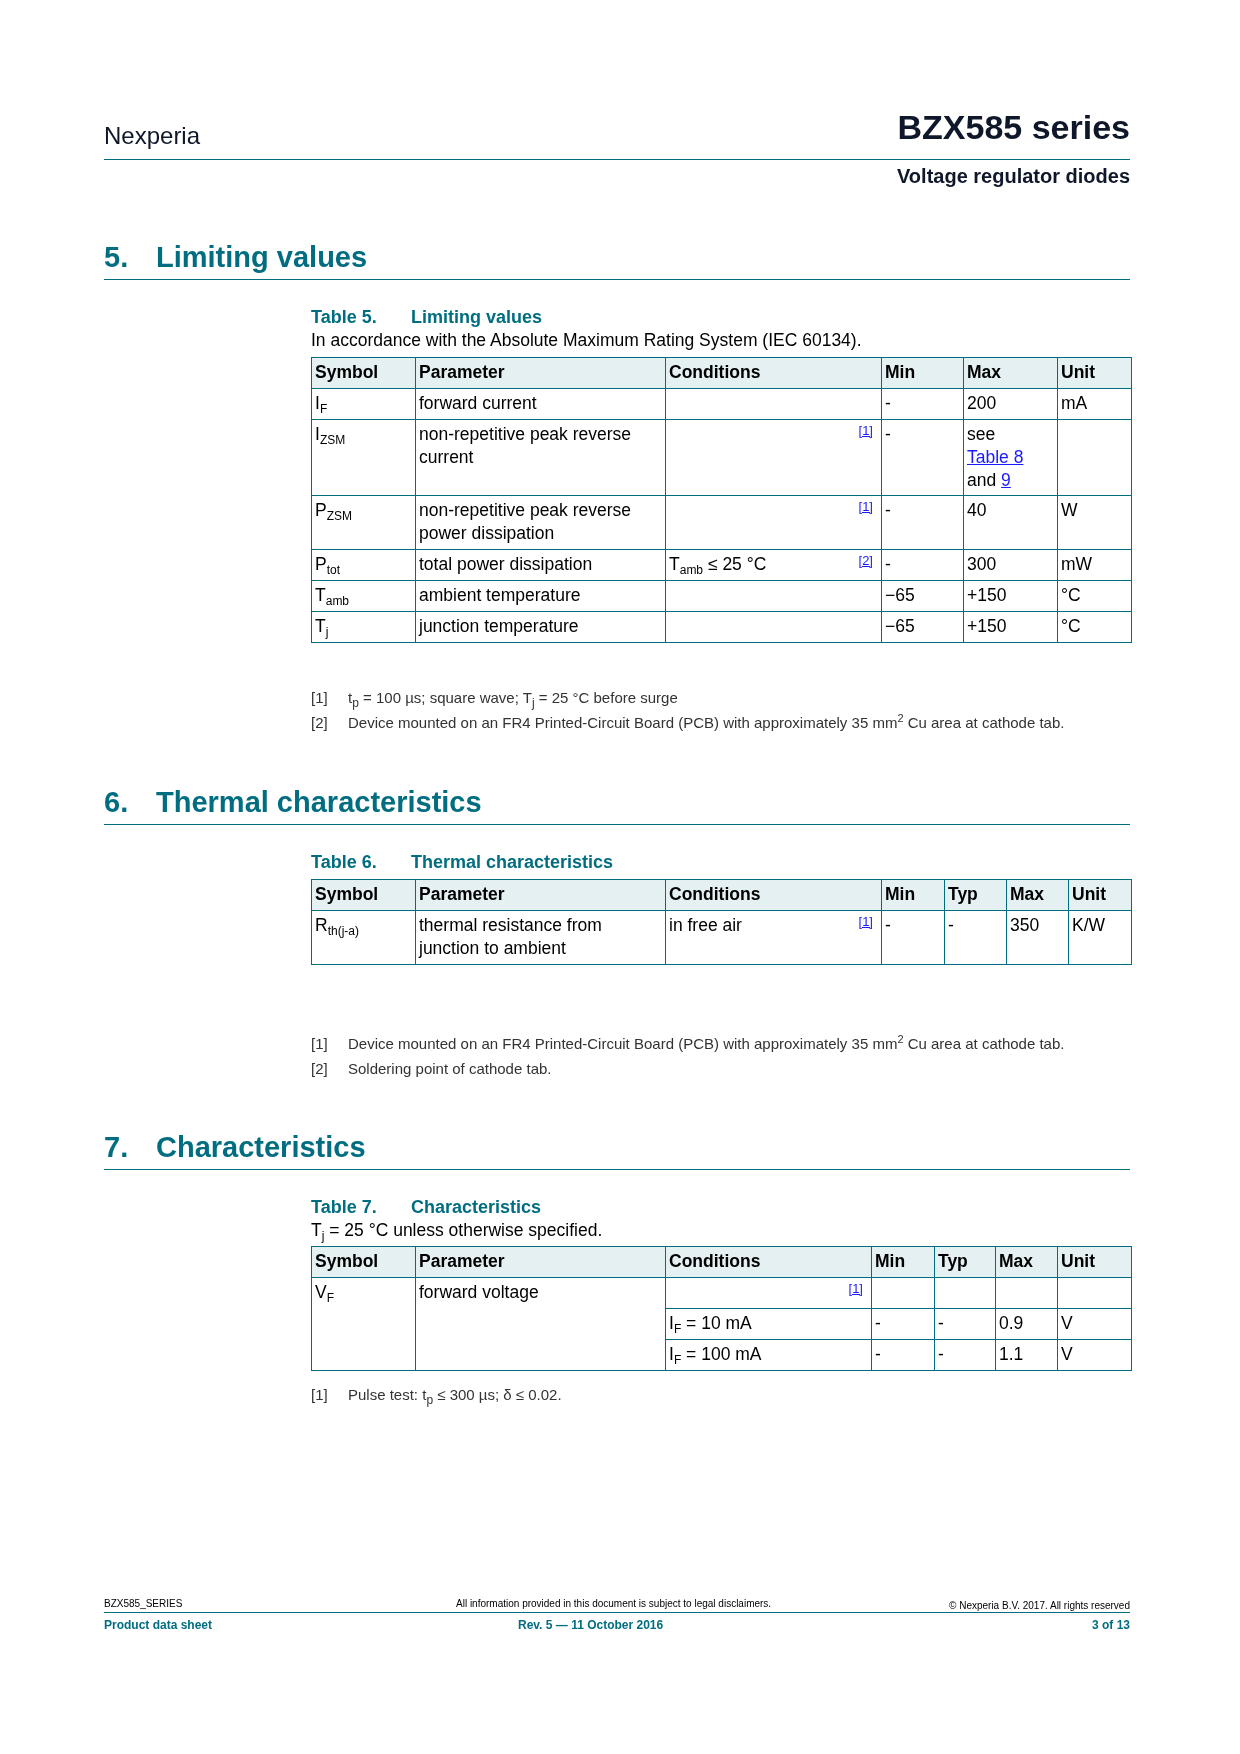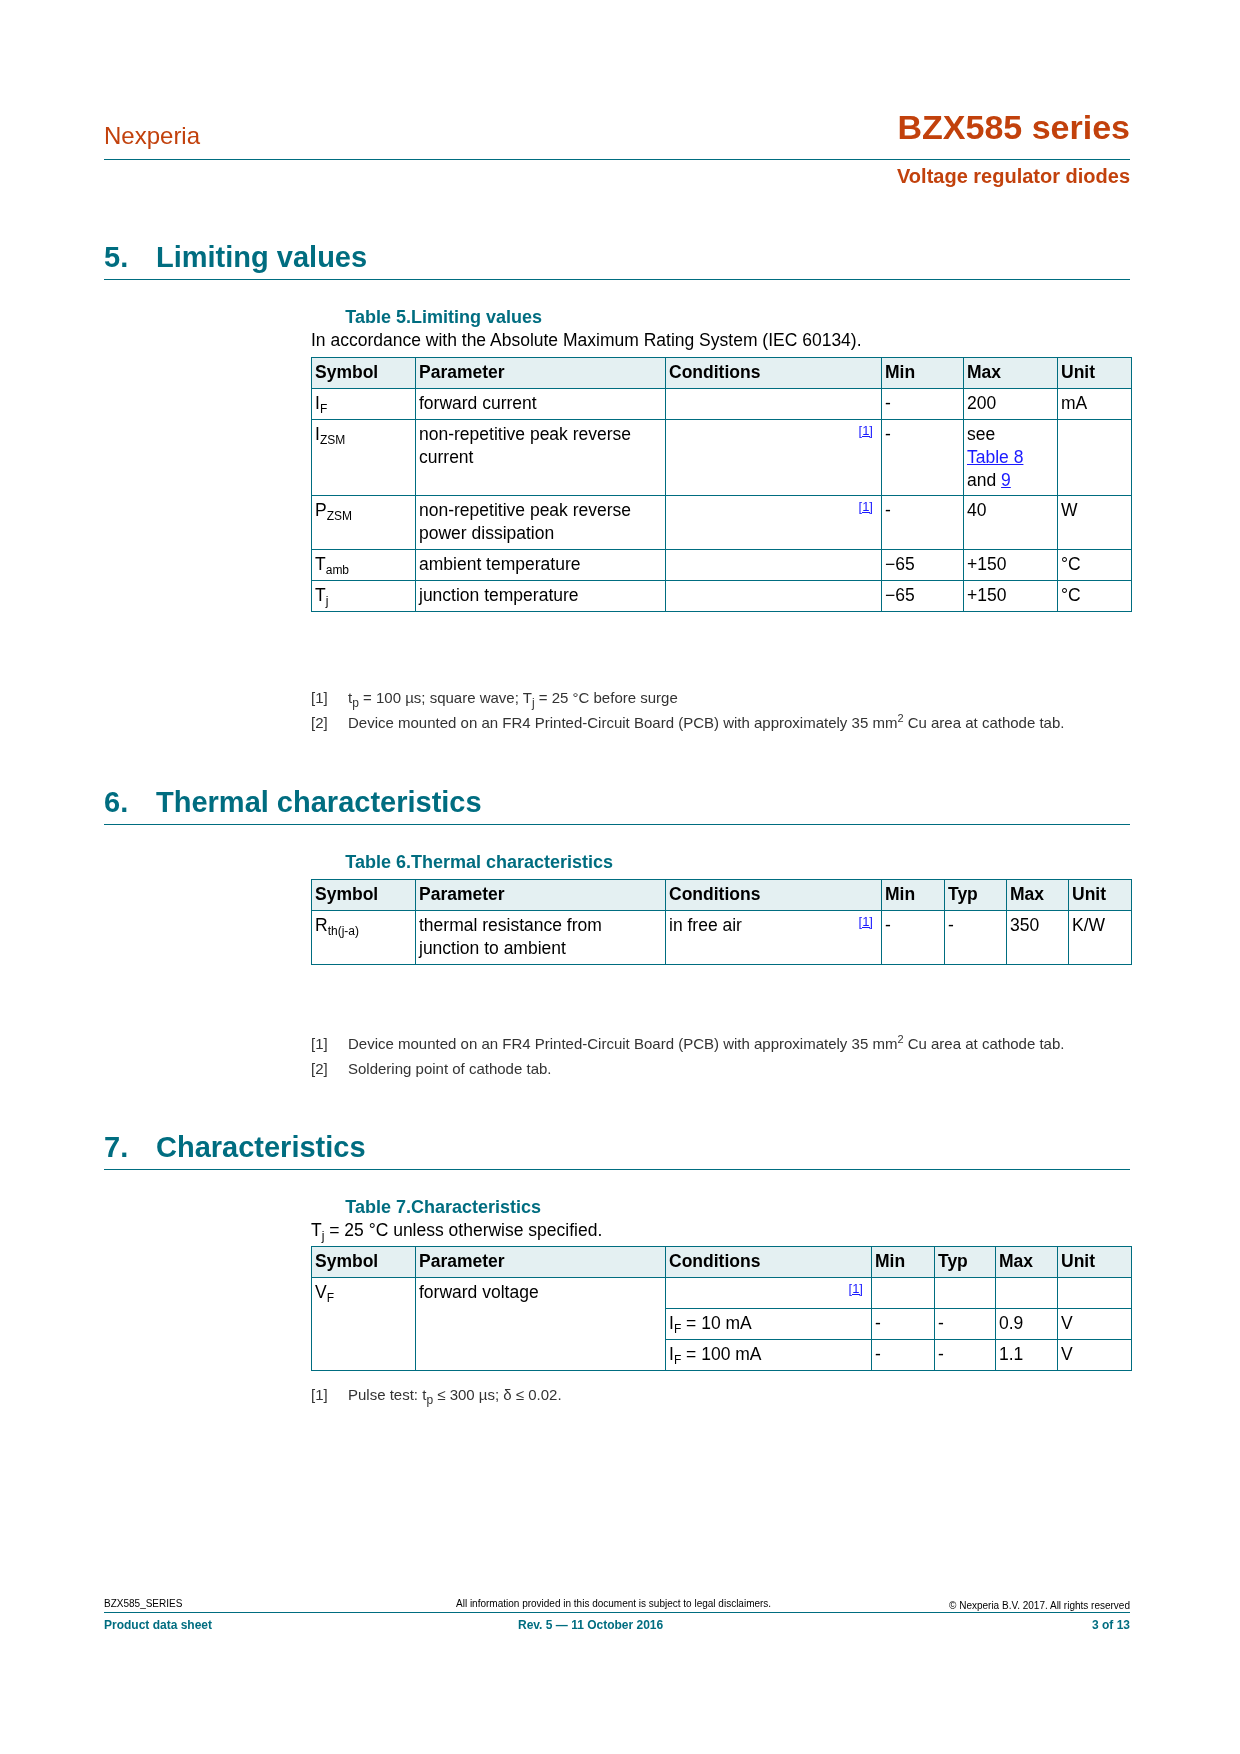--- a/index.html
+++ b/index.html
@@ -1,27 +1,27 @@
 <!DOCTYPE html>
 <html><head>
 <meta charset="utf-8">
 <style>
   html, body { margin: 0; padding: 0; background: #ffffff; }
   body { width: 1240px; height: 1754px; position: relative; font-family: "Liberation Sans", sans-serif; color: #000; overflow: hidden; }
   .abs { position: absolute; }
-  .teal { color: #c2410c; }
+  .teal { color: #0f172a; }
   .brand { left: 104px; top: 122px; font-size: 24px; }
   .series { right: 110px; top: 108px; font-size: 34px; font-weight: bold; }
   .hdr-rule { left: 104px; top: 159px; width: 1026px; height: 1px; background: #006d80; }
   .subtitle { right: 110px; top: 165px; font-size: 20px; font-weight: bold; }
   .sec-title { left: 104px; font-size: 29px; font-weight: bold; color: #006d80; }
   .sec-title .num { display: inline-block; width: 52px; }
   .sec-rule { left: 104px; width: 1026px; height: 1px; background: #006d80; }
   .tcap { left: 311px; font-size: 18px; font-weight: bold; color: #006d80; }
-  .tcap .tnum { display: inline-block; width: 100px; text-align: right; }
+  .tcap .tnum { display: inline-block; width: 100px; }
   .tsub { left: 311px; font-size: 17.5px; }
   table.dt { position: absolute; left: 311px; width: 820px; border-collapse: collapse; font-size: 17.5px; table-layout: fixed; }
   table.dt td, table.dt th { border: 1.3px solid #006d80; padding: 3px 4px 0 3px; vertical-align: top; text-align: left; line-height: 23px; }
   table.dt th { background: #e4f0f2; font-weight: bold; height: 27px; }
   .ref { float: right; color: #1a1aff; text-decoration: underline; font-size: 13px; line-height: 15px; margin-right: 4px; }
   .link { color: #1a1aff; text-decoration: underline; }
   sub { font-size: 12px; vertical-align: -4px; line-height: 0; }
   sup { font-size: 11px; vertical-align: 6px; line-height: 0; }
   .notes { left: 311px; width: 820px; font-size: 15px; color: #333; }
   .note { display: flex; margin-bottom: 5px; line-height: 20px; }
@@ -86,20 +86,28 @@
   </tr>
   <tr style="height:54px">
     <td><span>P</span><sub>ZSM</sub></td>
     <td>non-repetitive peak reverse power dissipation</td>
     <td>
           <span class="ref">[1]</span>
         </td>
     <td>-</td>
     <td>40</td>
     <td>W</td>
+  </tr>
+  <tr style="height:31px">
+    <td><span>P</span><sub>tot</sub></td>
+    <td>total power dissipation</td>
+    <td><span class="ref">[2]</span><span>T</span><sub>amb</sub><span> ≤ 25 °C</span></td>
+    <td>-</td>
+    <td>300</td>
+    <td>mW</td>
   </tr>
   <tr style="height:31px">
     <td><span>T</span><sub>amb</sub></td>
     <td>ambient temperature</td>
     <td></td>
     <td>−65</td>
     <td>+150</td>
     <td>°C</td>
   </tr>
   <tr style="height:31px">

